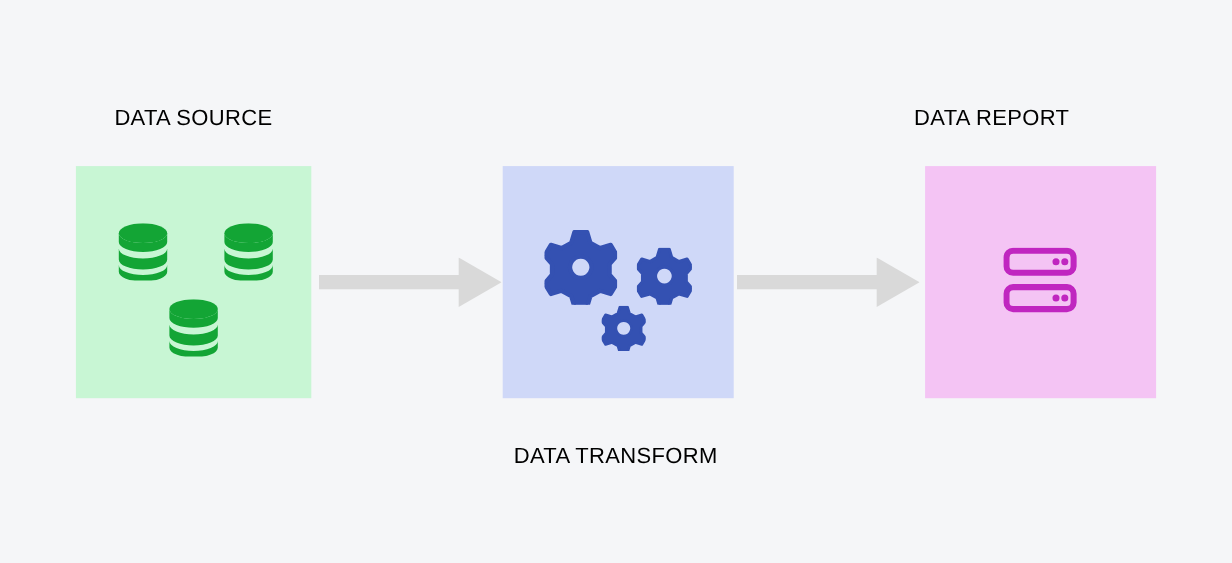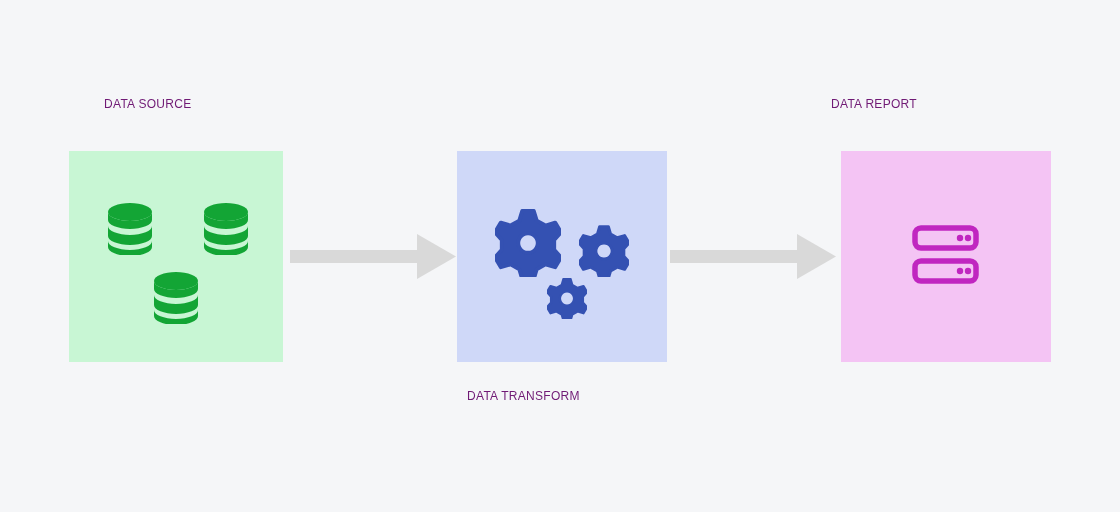--- a/index.html
+++ b/index.html
@@ -1,27 +1,27 @@
 <!DOCTYPE html>
 <html><head>
 <meta charset="utf-8">
 <style>
   html, body { margin:0; padding:0; }
   body { width:1120px; height:512px; background:#f5f6f8; position:relative; overflow:hidden;
          font-family:"Liberation Sans", sans-serif; }
-  .label { position:absolute; color:#701a75; font-size:12px; letter-spacing:0.3px; white-space:nowrap; }
+  .label { position:absolute; color:#000000; font-size:20px; letter-spacing:0.3px; white-space:nowrap; }
   .box { position:absolute; }
   .arrow { position:absolute; }
   svg { display:block; position:absolute; }
 </style>
 </head>
 <body>
 
 <div class="label" style="left:104px; top:97px;">DATA SOURCE</div>
-<div class="label" style="left:467px; top:389px;">DATA TRANSFORM</div>
+<div class="label" style="left:467px; top:404px;">DATA TRANSFORM</div>
 <div class="label" style="left:831px; top:97px;">DATA REPORT</div>
 
 <div class="box" style="left:69px; top:151px; width:214px; height:211px; background:#c8f6d4;">
   <svg style="left:38px; top:52px;" width="46" height="52" viewBox="0 0 46 52">
     <g fill="#13a535">
       <ellipse cx="23" cy="9" rx="22" ry="9"></ellipse>
       <path d="M1 9 v8 a22 9 0 0 0 44 0 v-8 a22 9 0 0 1 -44 0z"></path>
       <path d="M1 22 v10 a22 9 0 0 0 44 0 v-10 a22 9 0 0 1 -44 0z" transform="translate(0,1)"></path>
       <path d="M1 37 v6 a22 9 0 0 0 44 0 v-6 a22 9 0 0 1 -44 0z" transform="translate(0,1)"></path>
     </g>

